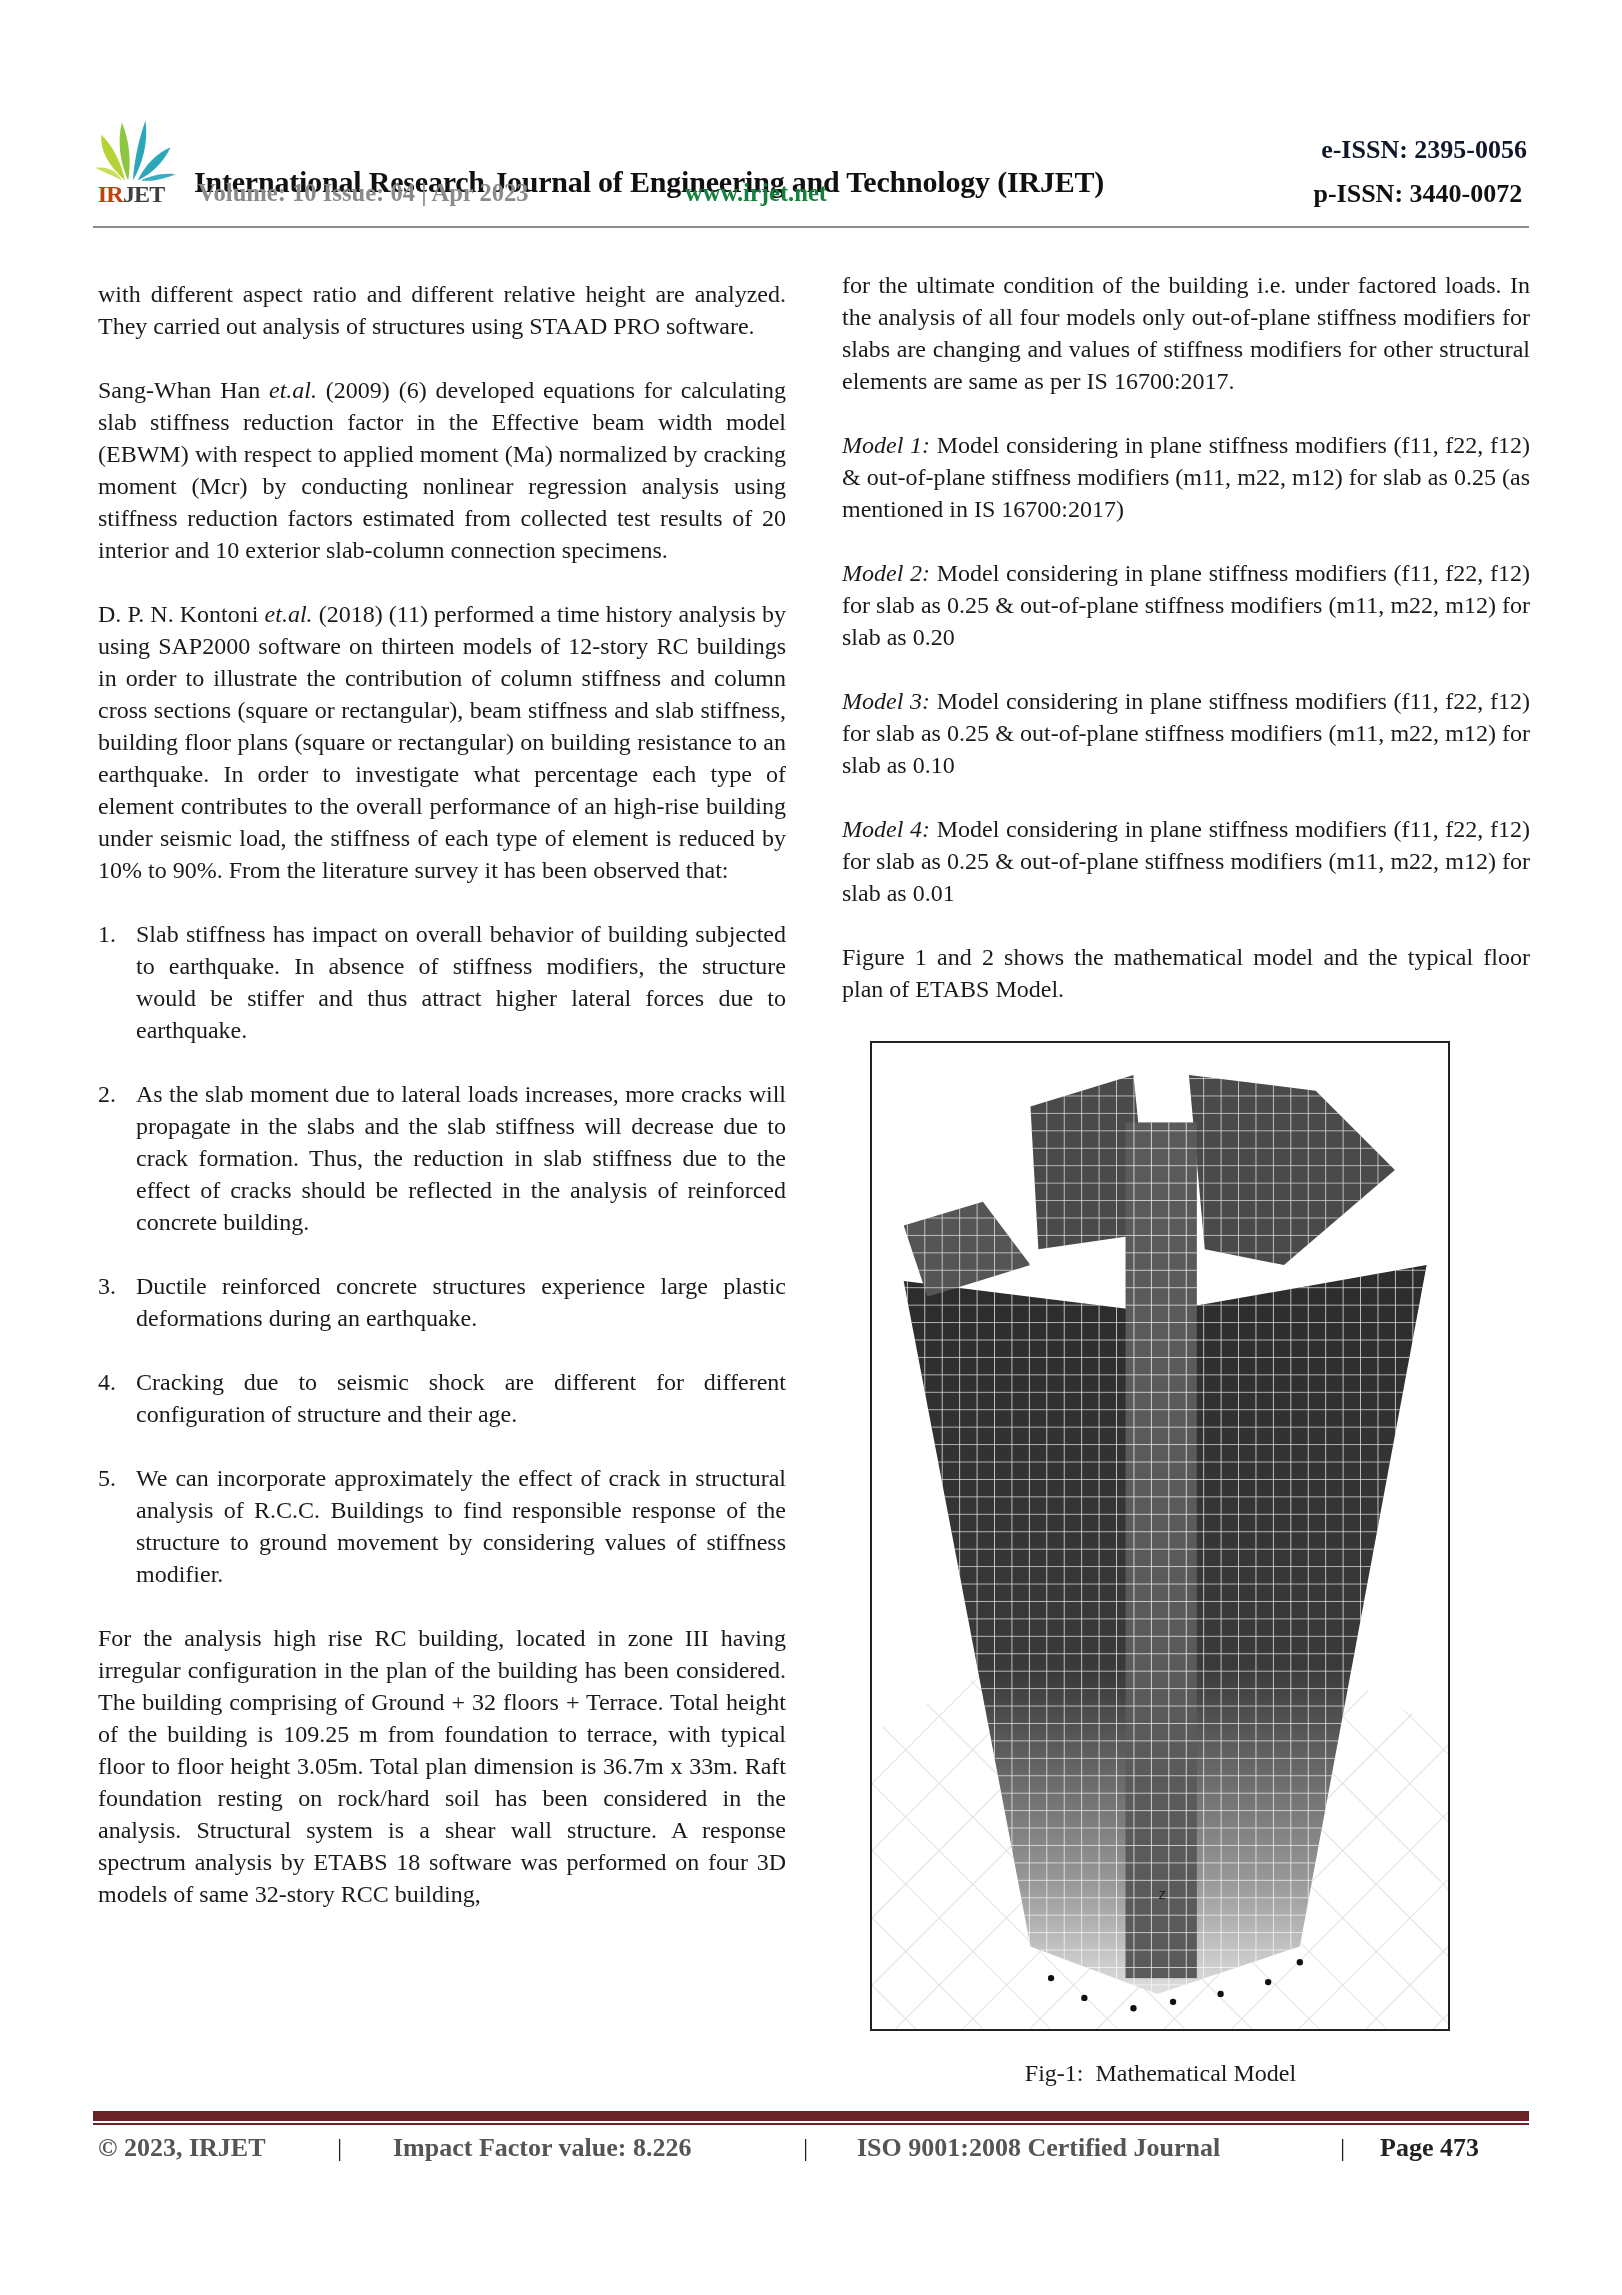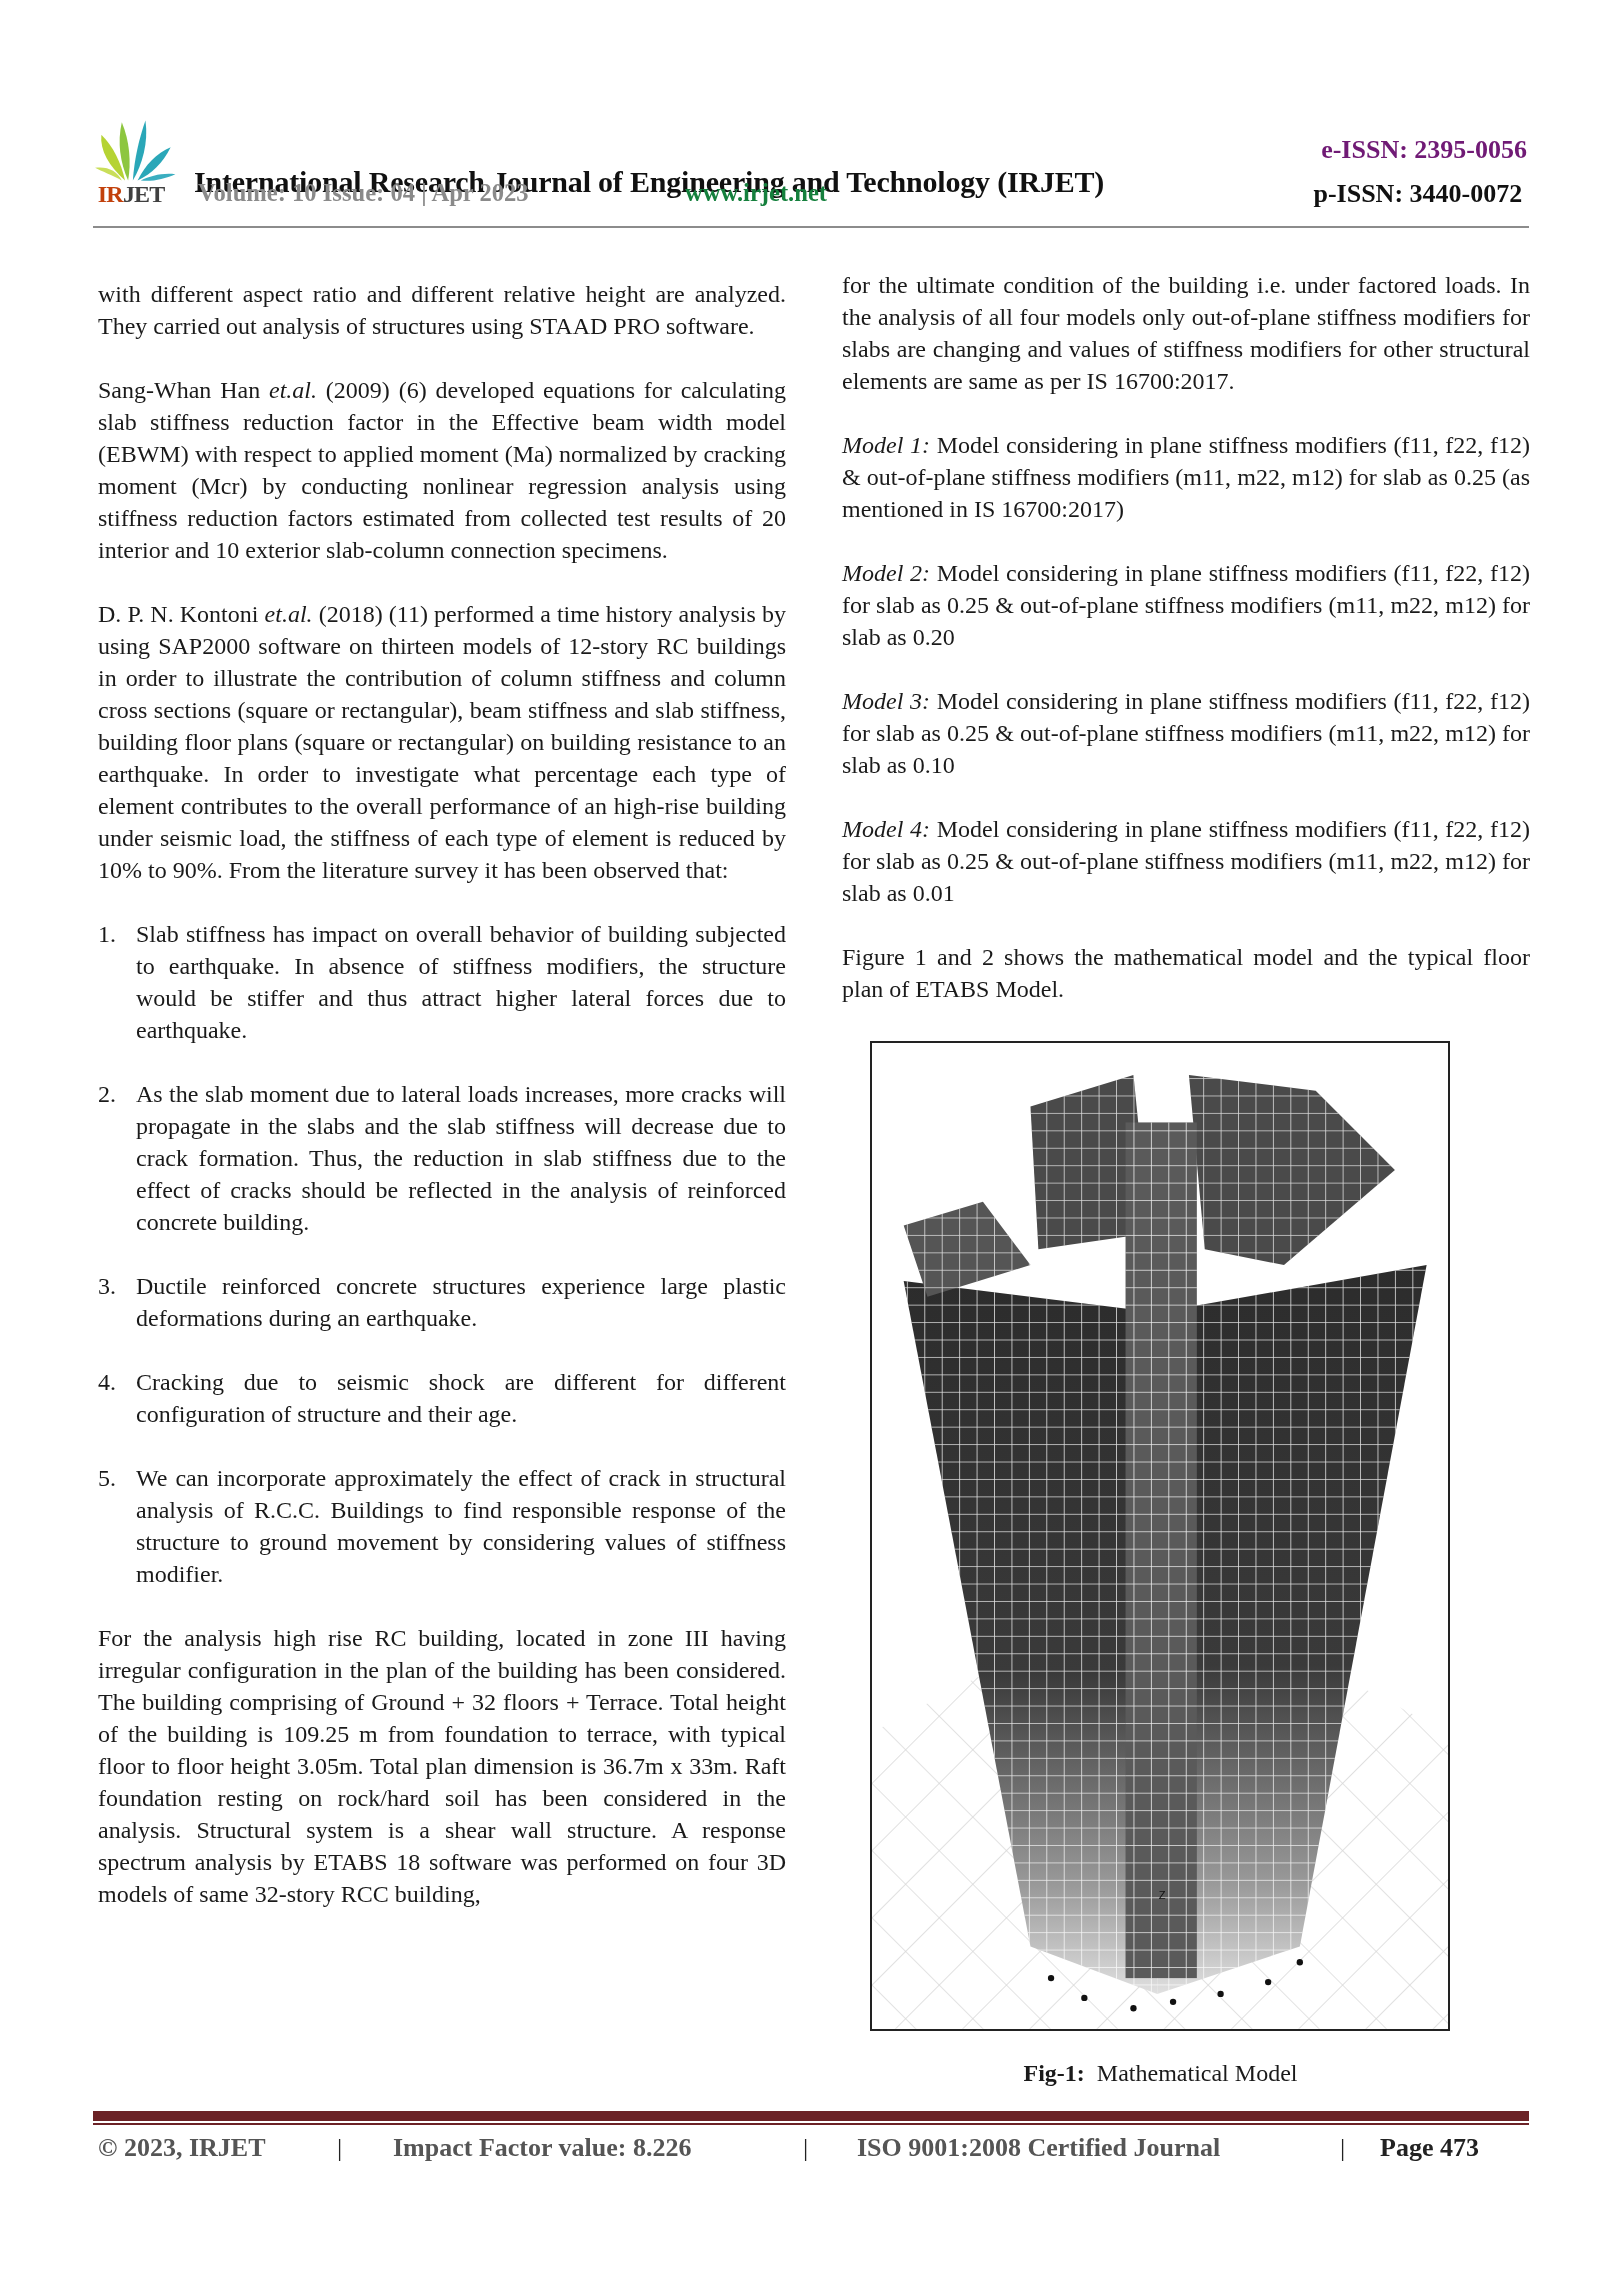--- a/index.html
+++ b/index.html
@@ -10,40 +10,40 @@
   .header { position: absolute; left: 93px; top: 119px; width: 1434px; height: 111px; }
   .logo { position: absolute; left: 0; top: 0; width: 86px; height: 93px; }
   .logo-text { position: absolute; left: 4.8px; top: 62px; font-family: "Liberation Serif", serif;
                font-size: 24px; font-weight: bold; letter-spacing: -0.8px; }
   .logo-text .g { color: #c2410c; }
   .logo-text .b { color: #404040; }
   .journal-title { position: absolute; left: 101px; top: 14.3px; font-size: 30px; font-weight: bold;
                    color: #111; letter-spacing: -0.2px; white-space: nowrap; margin-top: 32px; }
   .vol { position: absolute; left: 105px; top: 60px; font-size: 24.6px; font-weight: bold; color: #8a8a8a; white-space: nowrap; }
   .site { position: absolute; left: 592px; top: 60px; font-size: 24.6px; font-weight: bold; color: #15803d; white-space: nowrap; }
-  .eissn { position: absolute; right: 0; top: 16px; font-size: 26px; font-weight: bold; color: #701a75; white-space: nowrap; }
+  .eissn { position: absolute; right: 0; top: 16px; font-size: 26px; font-weight: bold; color: #0f172a; white-space: nowrap; }
   .pissn { position: absolute; right: 4.8px; top: 60px; font-size: 26px; font-weight: bold; color: #111; white-space: nowrap; }
   .header-rule { position: absolute; left: 93px; top: 226px; width: 1436px; height: 2.4px; background: #8c8c8c; }
 
   
   .col { position: absolute; top: 269px; width: 688px; font-size: 24px; line-height: 32px; }
   .col-left { left: 98px; margin-top: 9px; }
   .col-right { left: 842px; }
   .para { margin: 0 0 32px 0; text-align: justify; hyphens: none; }
   .para i { font-style: italic; }
   ol.obs { margin: 0 0 32px 0; padding: 0; list-style: none; }
   ol.obs li { position: relative; padding-left: 38px; margin-bottom: 32px; text-align: justify; }
   ol.obs li .num { position: absolute; left: 0; top: 0; }
   .section-heading { font-weight: bold; font-size: 26px; margin: 0 0 30px 0; }
 
   
   .figure { position: absolute; left: 870px; top: 1041px; width: 576px; height: 986px;
             border: 2.4px solid #222; background: #fff; overflow: hidden; }
   .fig-caption { position: absolute; left: 870px; top: 2060px; width: 581px; text-align: center; font-size: 24px; }
-  .fig-caption b { font-weight: bold; }
+  .fig-caption b { font-weight: normal; }
 
   
   .footer-bar1 { position: absolute; left: 93px; top: 2111px; width: 1436px; height: 9.5px; background: #6b2226; }
   .footer-bar2 { position: absolute; left: 93px; top: 2123px; width: 1436px; height: 2.4px; background: #6b2226; }
   .footer { position: absolute; left: 98px; top: 2133px; width: 1434px; height: 40px; font-size: 26px; font-weight: bold; color: #555; white-space: nowrap; }
   .footer span { position: absolute; top: 0; }
   .footer .sep { color: #222; font-weight: normal; }
   .footer .page { color: #222; }
 </style>
 </head>

